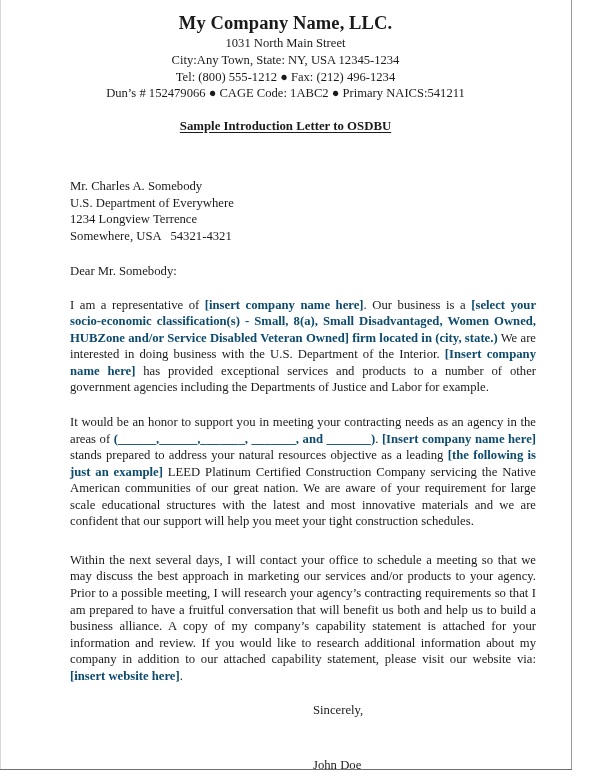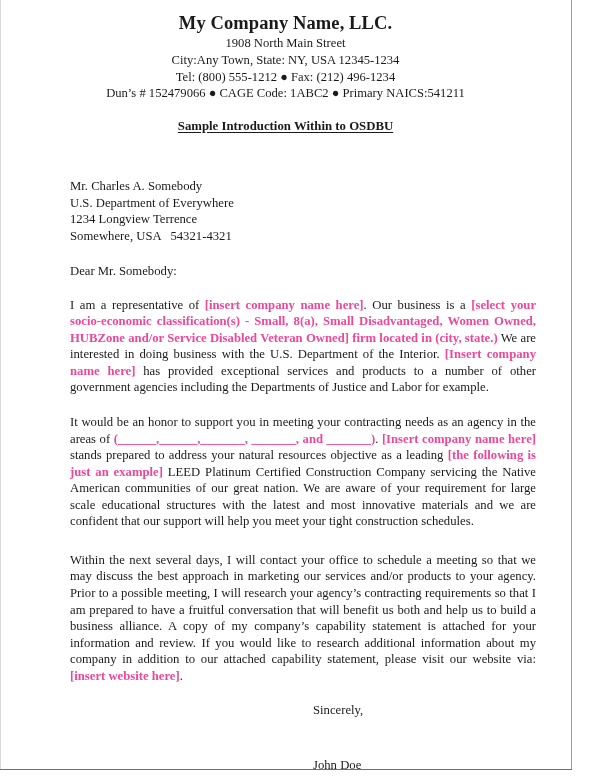--- a/index.html
+++ b/index.html
@@ -104,21 +104,21 @@
     margin: 0;
     font-size: 12.7px;
     line-height: 1.305;
     text-align: justify;
   }
   p.p1 { margin-top: 17px; }
   p.p2 { margin-top: 18px; }
   p.p3 { margin-top: 22px; }
 
   .ph {
-    color: #ec4899;
+    color: #0c4a6e;
     font-weight: bold;
   }
 
   .closing-block {
     margin-top: 18px;
     padding-left: 243px;
     font-size: 12.7px;
     line-height: 1.30;
   }
   .sig-name-block {
@@ -134,27 +134,27 @@
 <div class="page">
 
   <div class="page-border-left"></div>
   <div class="page-border-right"></div>
   <div class="page-border-bottom"></div>
 
   <div class="content">
 
     <div class="letterhead">
       <div class="company-name">My Company Name, LLC.</div>
-      <div class="letterhead-line">1908 North Main Street</div>
+      <div class="letterhead-line">1031 North Main Street</div>
       <div class="letterhead-line">City:Any Town, State: NY, USA 12345-1234</div>
       <div class="letterhead-line">Tel: (800) 555-1212 ● Fax: (212) 496-1234</div>
       <div class="letterhead-line">Dun’s # 152479066 ● CAGE Code: 1ABC2 ●  Primary NAICS:541211</div>
     </div>
 
-    <div class="letter-title">Sample Introduction Within to OSDBU</div>
+    <div class="letter-title">Sample Introduction Letter to OSDBU</div>
 
     <div class="body-area">
 
       <div class="recipient">
         <div>Mr. Charles A. Somebody</div>
         <div>U.S. Department of Everywhere</div>
         <div>1234 Longview Terrence</div>
         <div>Somewhere, USA   54321-4321</div>
       </div>
 

